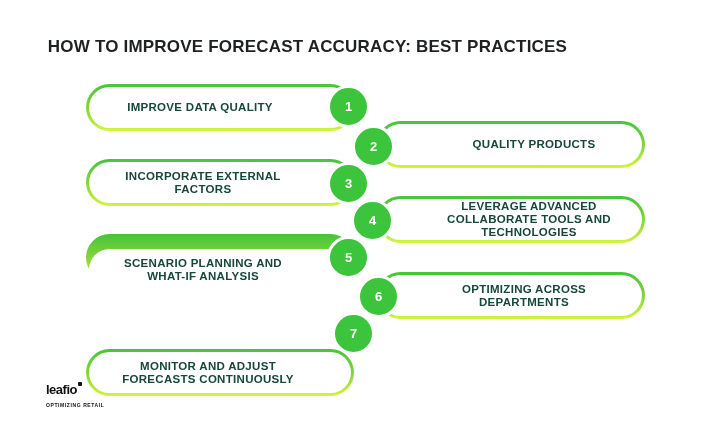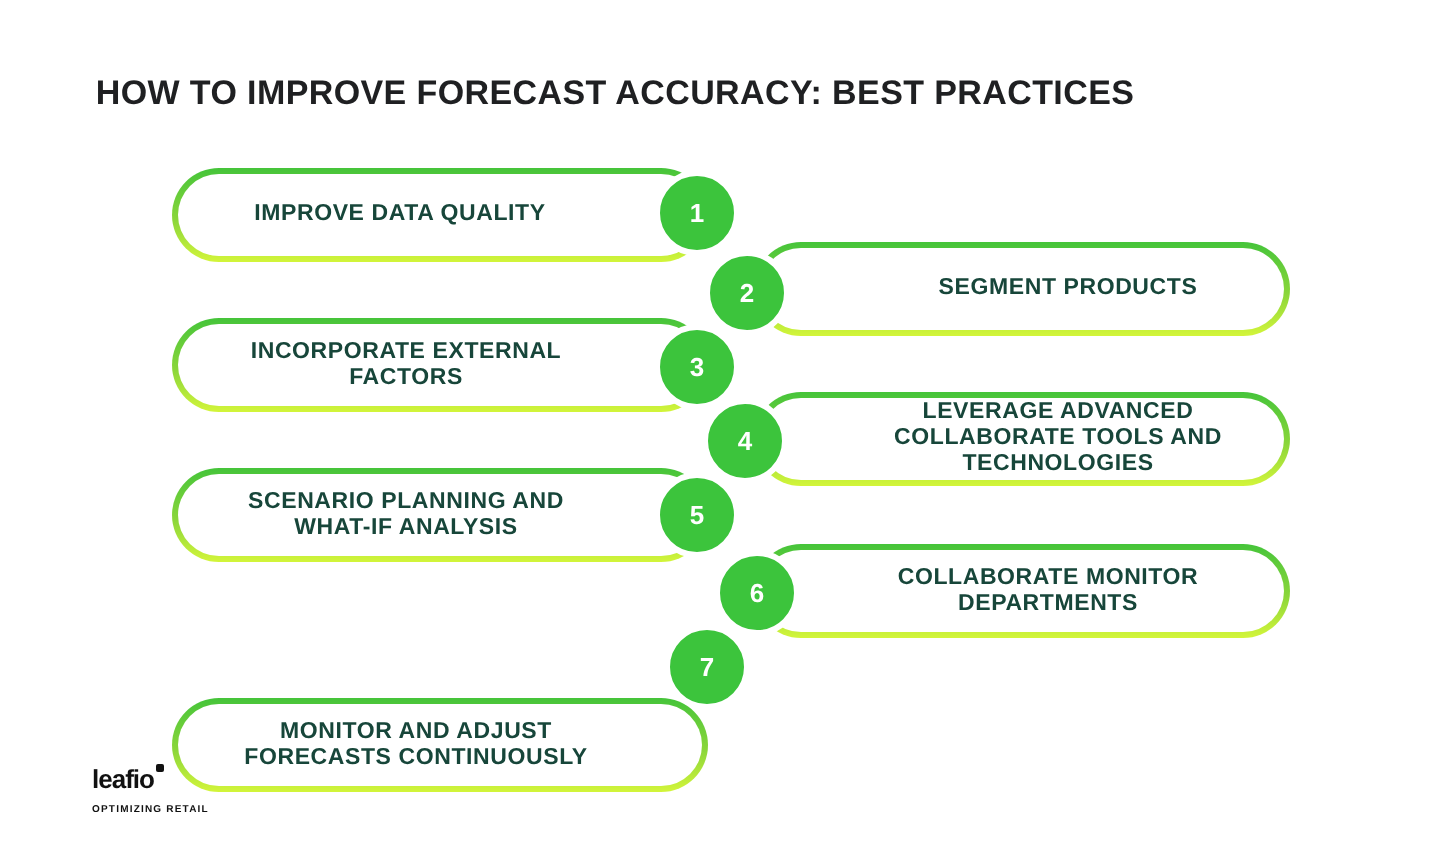--- a/index.html
+++ b/index.html
@@ -21,41 +21,41 @@
 <body>
 
 <div class="title">HOW TO IMPROVE FORECAST ACCURACY: BEST PRACTICES</div>
 
 <div class="pill left" style="top:84px;">
   <div class="inner">IMPROVE DATA QUALITY</div>
 </div>
 <div class="circle" style="left:330px; top:88px;">1</div>
 
 <div class="pill right" style="top:121px;">
-  <div class="inner">SEGMENT PRODUCTS</div>
+  <div class="inner">QUALITY PRODUCTS</div>
 </div>
 <div class="circle" style="left:355px; top:128px;">2</div>
 
 <div class="pill left" style="top:159px;">
   <div class="inner" style="padding-left:20px; padding-right:54px;">INCORPORATE EXTERNAL FACTORS</div>
 </div>
 <div class="circle" style="left:330px; top:165px;">3</div>
 
 <div class="pill right" style="top:196px;">
   <div class="inner" style="padding-left:40px; padding-right:4px;">LEVERAGE ADVANCED COLLABORATE TOOLS AND TECHNOLOGIES</div>
 </div>
 <div class="circle" style="left:354px; top:202px;">4</div>
 
 <div class="pill left" style="top:234px;">
-  <div class="inner" style="padding-left:20px; padding-right:54px;">SCENARIO PLANNING AND WHAT-IF ANALYSIS</div>
+  <div class="inner" style="padding-left:20px; padding-right:54px;margin-top:12px;">SCENARIO PLANNING AND WHAT-IF ANALYSIS</div>
 </div>
 <div class="circle" style="left:330px; top:239px;">5</div>
 
 <div class="pill right" style="top:272px;">
-  <div class="inner" style="padding-left:56px; padding-right:30px;">COLLABORATE MONITOR DEPARTMENTS</div>
+  <div class="inner" style="padding-left:56px; padding-right:30px;">OPTIMIZING ACROSS DEPARTMENTS</div>
 </div>
 <div class="circle" style="left:360px; top:278px;">6</div>
 
 <div class="pill left" style="top:309px;margin-top:40px;">
   <div class="inner" style="padding-left:20px; padding-right:44px;">MONITOR AND ADJUST FORECASTS CONTINUOUSLY</div>
 </div>
 <div class="circle" style="left:335px; top:315px;">7</div>
 
 <div class="logo">
   <div class="brand"><span>leafio</span><span class="dot"></span></div>

